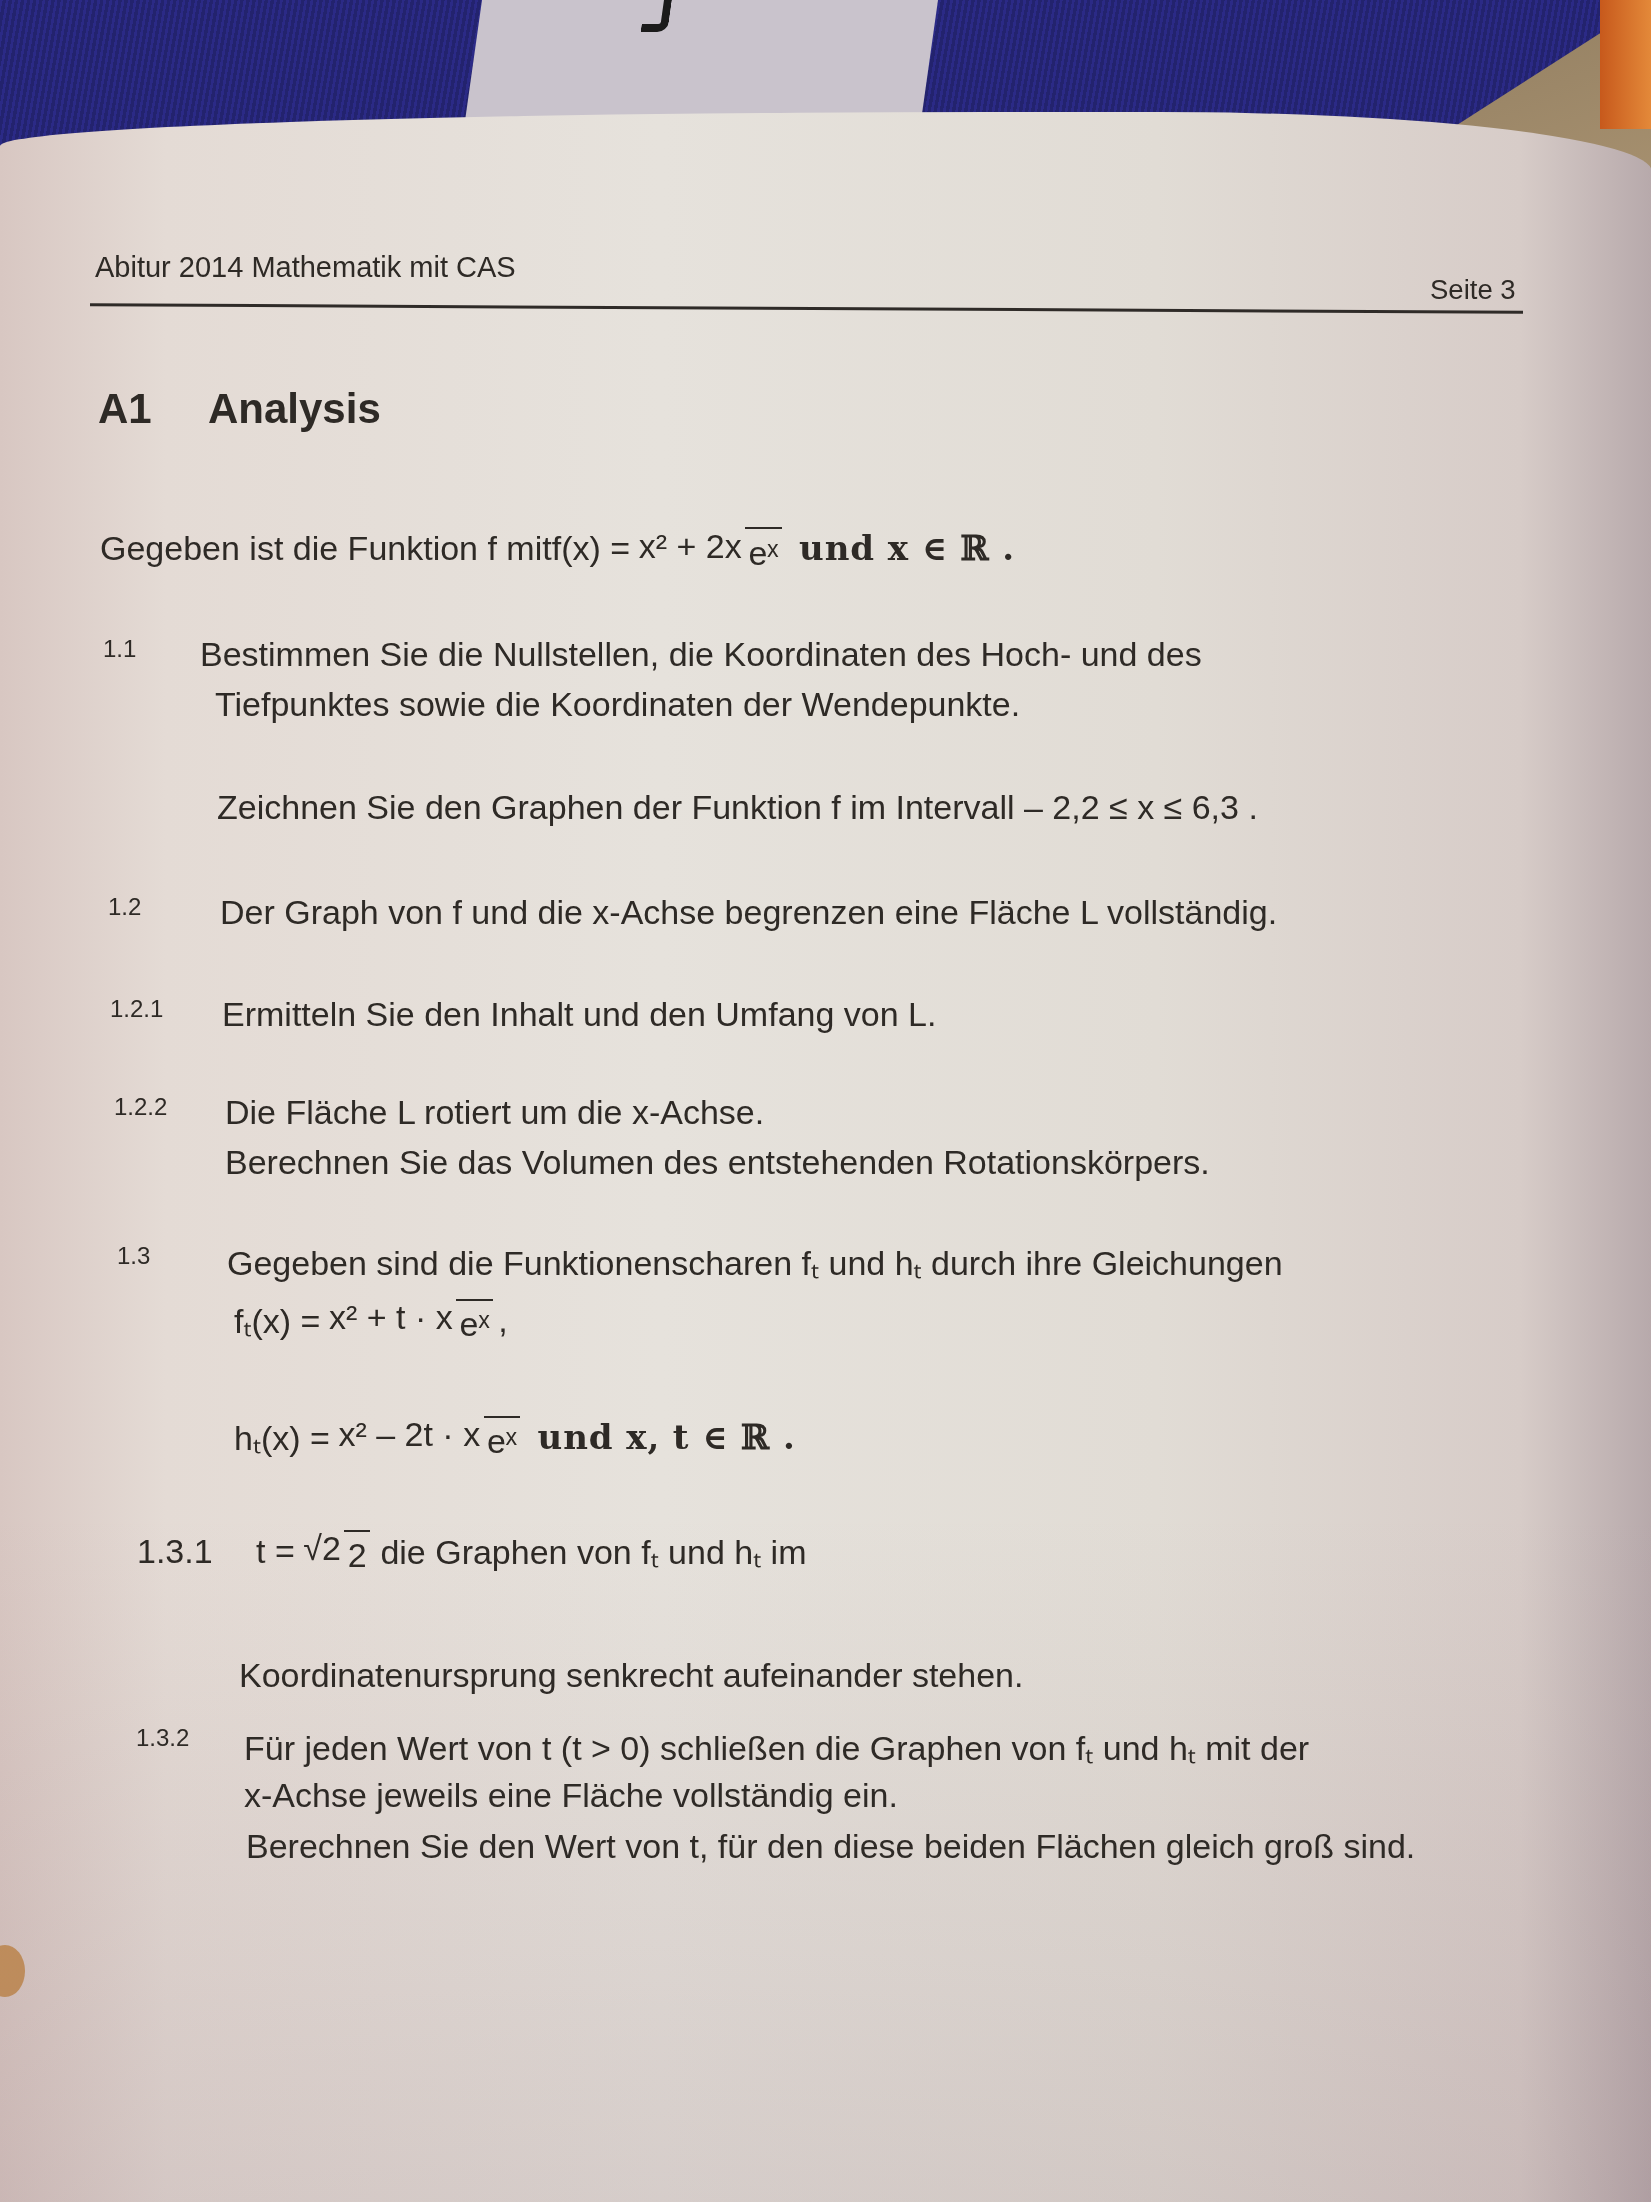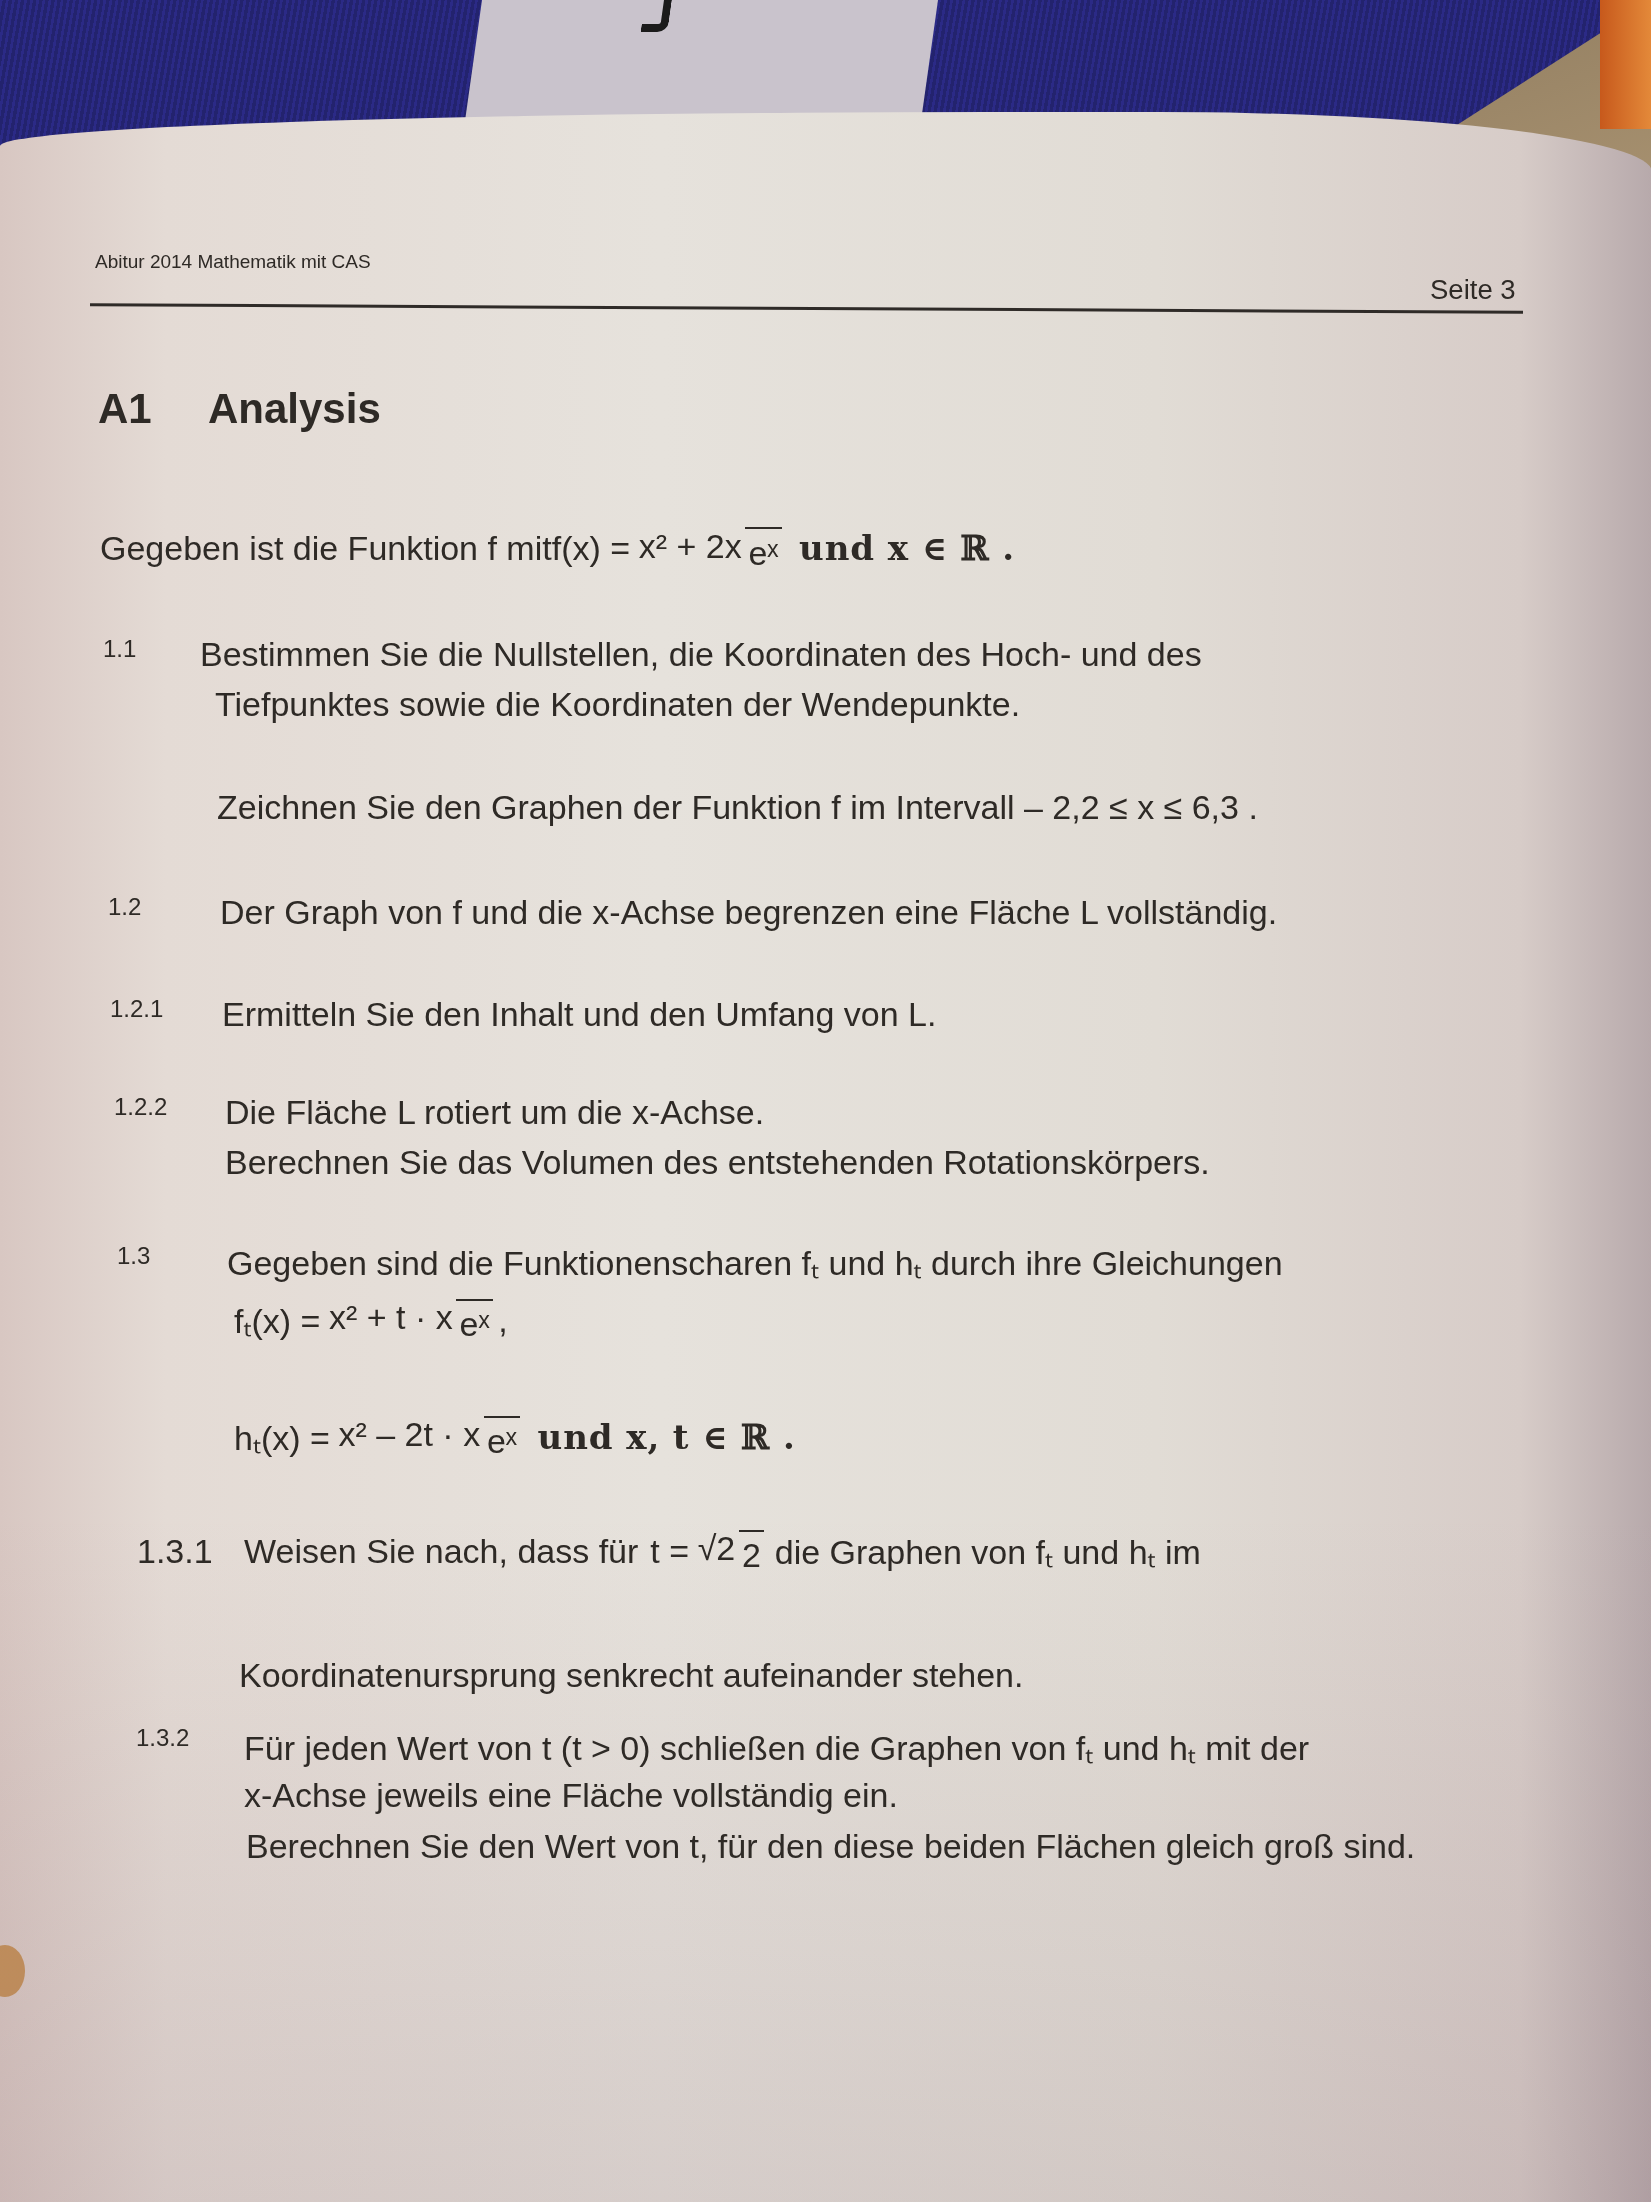--- a/index.html
+++ b/index.html
@@ -26,21 +26,21 @@
     position:absolute; left:0; top:112px; width:1652px; height:2091px;
     background: linear-gradient(90deg, #d8c7c2 0%, #e4dbd5 10%, #e6e2dc 40%, #e1dcd5 70%, #d7ccc8 92%, #b7a9ab 100%);
     border-top-left-radius: 60% 34px; border-top-right-radius: 30% 60px;
   }
   .paper::after { content:""; position:absolute; left:0; right:0; bottom:0; height:688px;
     background:linear-gradient(180deg, rgba(0,0,0,0), rgba(140,110,120,0.18)); }
   .punch-hole { position:absolute; left:-15.5px; top:1833px; width:40px; height:52px; border-radius:50%;
     background:#c49058; }
 
   .abs { position:absolute; white-space:nowrap; }
-  .header-title { left:95px; top:251px; font-size:19px; }
+  .header-title { left:95px; top:251px; font-size:29px; }
   .header-page { left:1430px; top:274px; font-size:27.5px; }
   .header-rule { position:absolute; left:90px; top:307px; width:1433px; height:2.6px; background:#2f2b28; transform:rotate(0.3deg); }
 
   .section-num { left:98px; top:385px; font-size:42px; font-weight:bold; }
   .section-title { left:208px; top:385px; font-size:42px; font-weight:bold; }
 
   .body { font-size:34px;justify-content:center; }
   .num { font-size:24px; }
 
   .frac { display:inline-flex; flex-direction:row; align-items:center; vertical-align:middle; margin:0 5.2px; }
@@ -111,21 +111,20 @@
   <span>hₜ(x) =</span>
   <span class="frac">
     <span class="n">x² – 2t · x</span>
     <span class="d">eˣ</span>
   </span>
   <span style="margin-left:12px;" class="reals">und  x, t ∈ ℝ .</span>
 </div>
 
 <div class="abs body math-line" style="left:127px; top:1528px;margin-left:10px;">
   <span style="width:107px; display:inline-block;">1.3.1</span>
-  <span>Weisen Sie nach, dass für</span>
   <span style="margin-left:12px;">t =</span>
   <span class="frac">
     <span class="n">√2</span>
     <span class="d">2</span>
   </span>
   <span style="margin-left:5.2px;">die Graphen von  fₜ  und  hₜ  im</span>
 </div>
 <div class="abs body" style="left:239px; top:1656px;">Koordinatenursprung senkrecht aufeinander stehen.</div>
 
 <div class="abs num" style="left:136px; top:1724px;">1.3.2</div>

